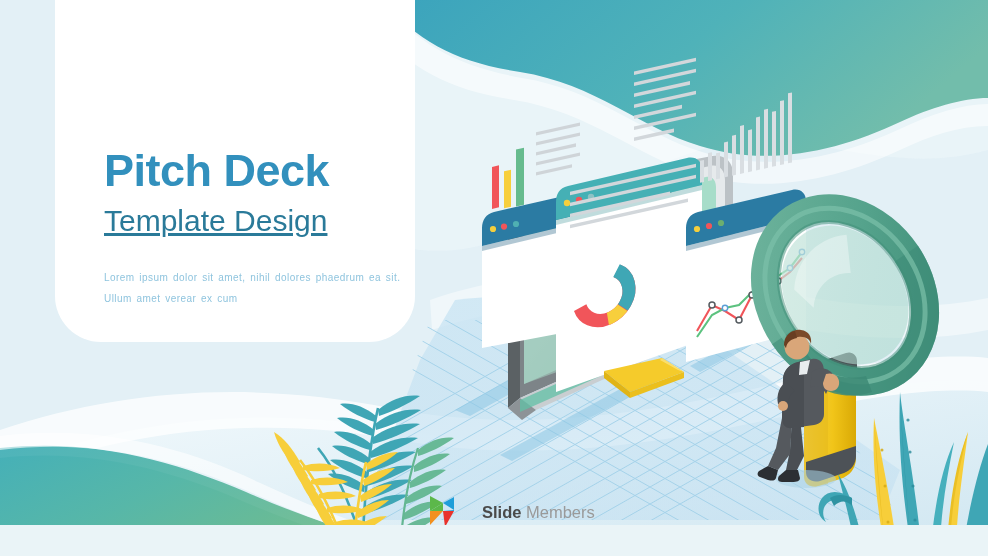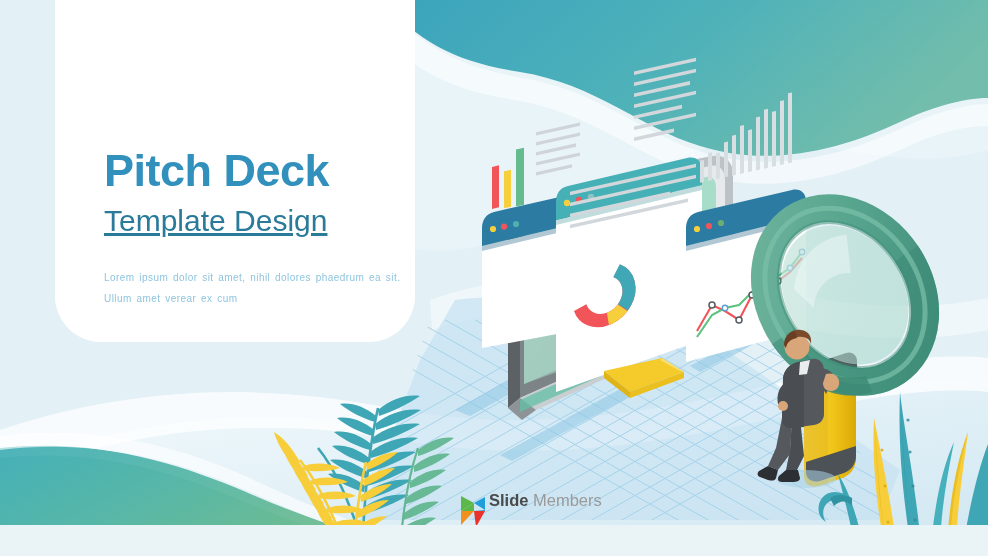--- a/index.html
+++ b/index.html
@@ -28,22 +28,22 @@
     font-size:30px;font-weight:normal;color:#2a7a99;letter-spacing:0px;
     line-height:1.05;margin:0 0 30px 0;white-space:nowrap;text-decoration:underline;
   }
   .body-line{
     font-size:10px;color:#8fc4de;letter-spacing:0.45px;line-height:2.1;
     word-spacing:1.5px;white-space:nowrap;
   }
 
   
   #logo{
-    position:absolute;left:458px;top:492px;z-index:60;
-    display:flex;align-items:flex-start;gap:1px;
+    position:absolute;left:427px;top:492px;z-index:60;
+    display:flex;align-items:center;gap:25px;
   }
   #logo-mark{width:30px;height:40px;display:block;}
   #logo-text{font-size:16.5px;line-height:1;color:#9a9a9a;white-space:nowrap;}
   #logo-text .bold{font-weight:bold;color:#4a4a4a;}
 </style>
 </head>
 <body>
 
 <div id="slide">
 

